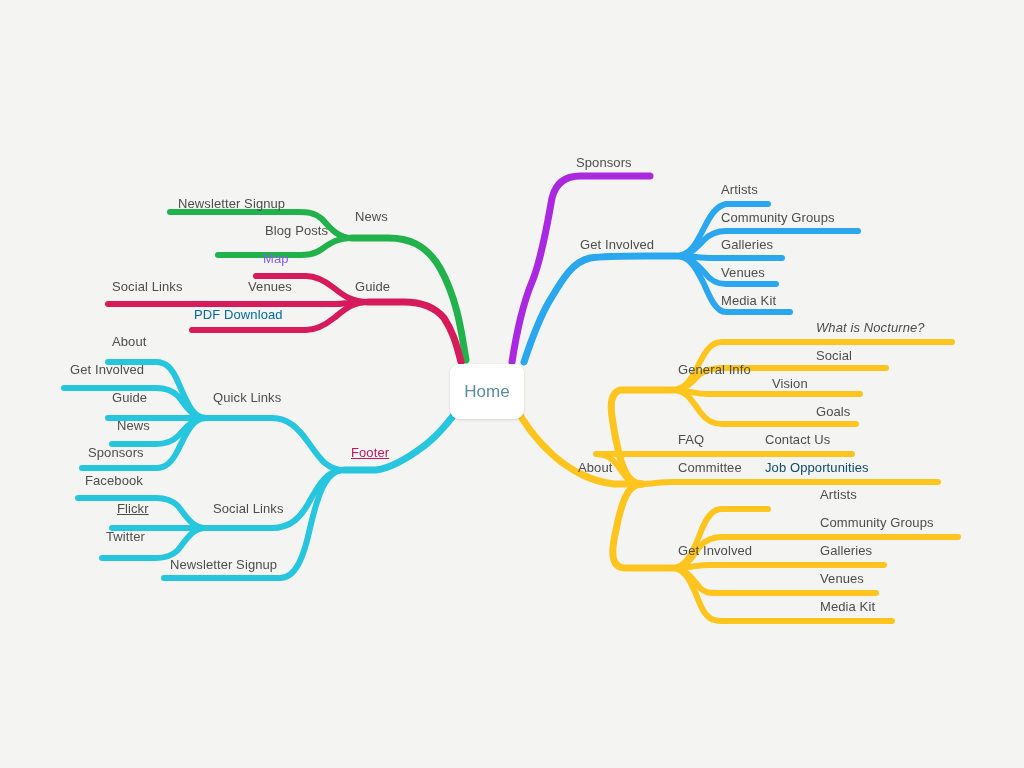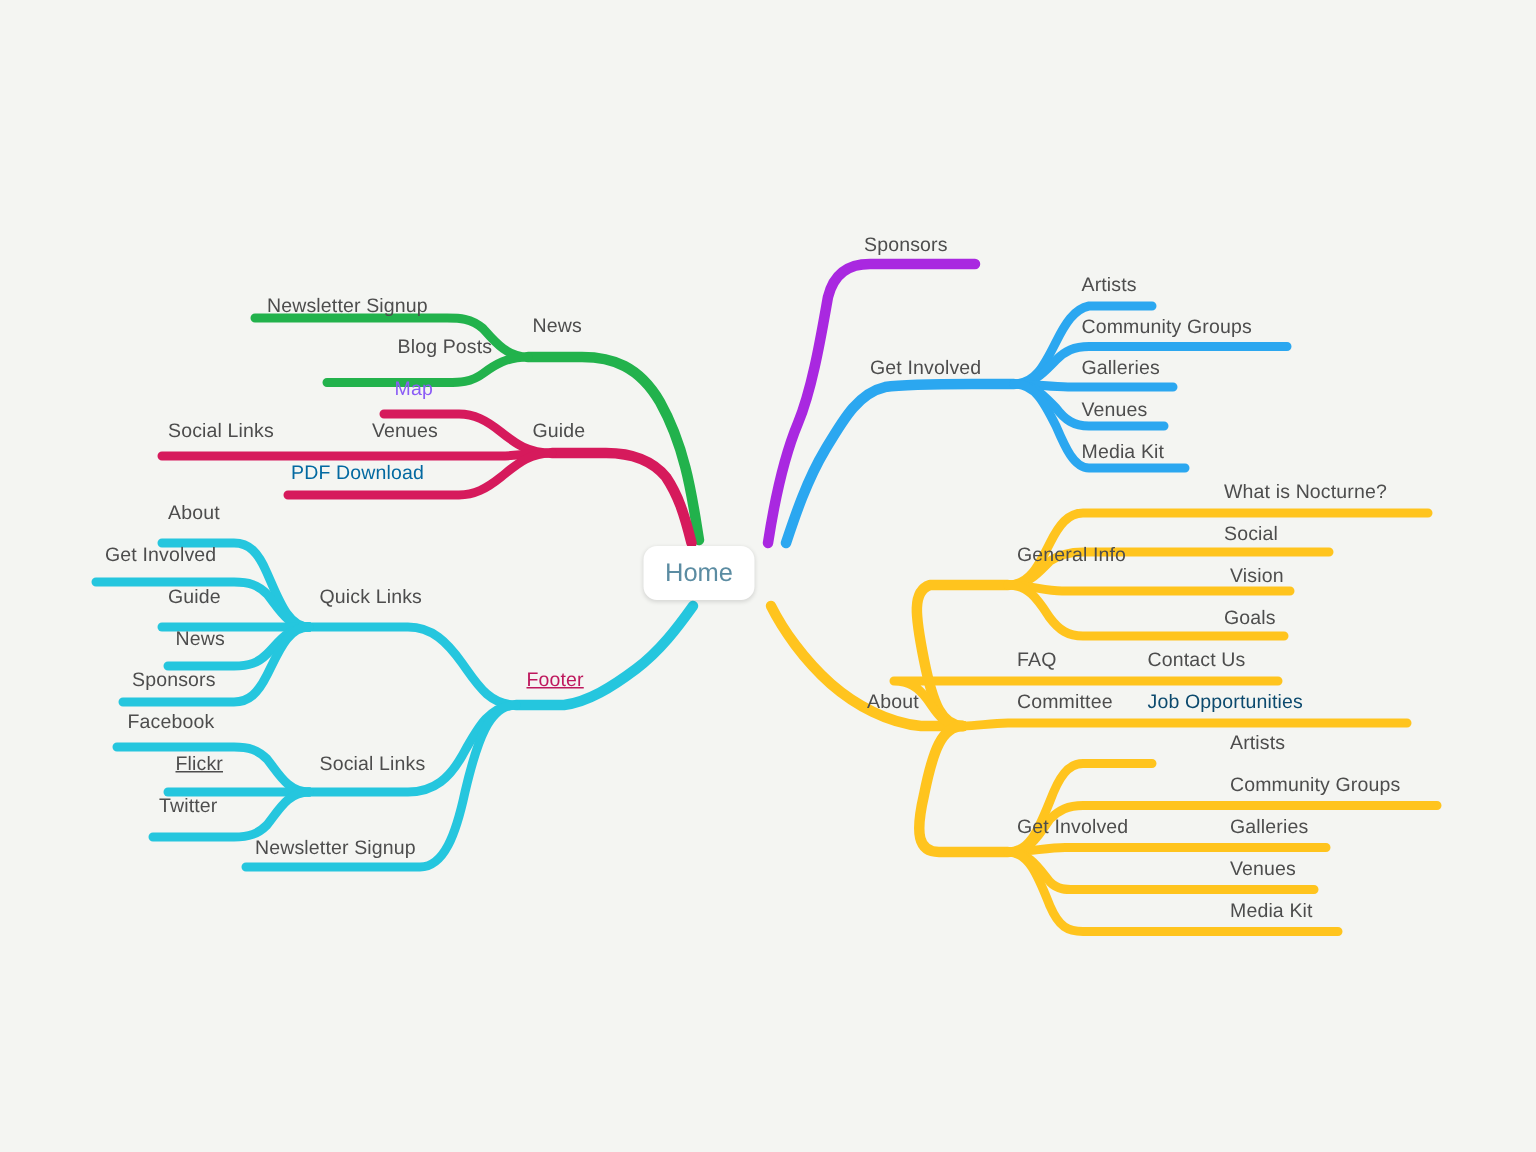--- a/index.html
+++ b/index.html
@@ -120,31 +120,31 @@
       <div class="node-label anchor-start" style="left: 112px; top: 404px; color: rgb(77, 77, 77);">Guide</div>
       <div class="node-label anchor-start" style="left: 117px; top: 432px; color: rgb(77, 77, 77);">News</div>
       <div class="node-label anchor-start" style="left: 88px; top: 459px; color: rgb(77, 77, 77);">Sponsors</div>
       <div class="node-label anchor-start" style="left: 213px; top: 515px; color: rgb(77, 77, 77);">Social Links</div>
       <div class="node-label anchor-start" style="left: 85px; top: 487px; color: rgb(77, 77, 77);">Facebook</div>
       <div class="node-label anchor-start" style="left: 117px; top: 515px; color: rgb(77, 77, 77); text-decoration: underline;">Flickr</div>
       <div class="node-label anchor-start" style="left: 106px; top: 543px; color: rgb(77, 77, 77);">Twitter</div>
       <div class="node-label anchor-start" style="left: 170px; top: 571px; color: rgb(77, 77, 77);">Newsletter Signup</div>
       <div class="node-label anchor-start" style="left: 578px; top: 474px; color: rgb(77, 77, 77);">About</div>
       <div class="node-label anchor-start" style="left: 678px; top: 376px; color: rgb(77, 77, 77);">General Info</div>
-      <div class="node-label anchor-start" style="left: 816px; top: 334px; color: rgb(77, 77, 77);">What is Nocturne?</div>
+      <div class="node-label anchor-start" style="left: 816px; top: 334px; color: rgb(77, 77, 77); font-style: italic;">What is Nocturne?</div>
       <div class="node-label anchor-start" style="left: 816px; top: 362px; color: rgb(77, 77, 77);">Social</div>
-      <div class="node-label anchor-start" style="left: 820px; top: 390px; color: rgb(77, 77, 77);">Vision</div>
+      <div class="node-label anchor-start" style="left: 772px; top: 390px; color: rgb(77, 77, 77);">Vision</div>
       <div class="node-label anchor-start" style="left: 816px; top: 418px; color: rgb(77, 77, 77);">Goals</div>
       <div class="node-label anchor-start" style="left: 678px; top: 446px; color: rgb(77, 77, 77);">FAQ</div>
       <div class="node-label anchor-start" style="left: 765px; top: 446px; color: rgb(77, 77, 77);">Contact Us</div>
       <div class="node-label anchor-start" style="left: 678px; top: 474px; color: rgb(77, 77, 77);">Committee</div>
       <div class="node-label anchor-start" style="left: 765px; top: 474px; color: #0c4a6e;">Job Opportunities</div>
       <div class="node-label anchor-start" style="left: 678px; top: 557px; color: rgb(77, 77, 77);">Get Involved</div>
       <div class="node-label anchor-start" style="left: 820px; top: 501px; color: rgb(77, 77, 77);">Artists</div>
       <div class="node-label anchor-start" style="left: 820px; top: 529px; color: rgb(77, 77, 77);">Community Groups</div>
       <div class="node-label anchor-start" style="left: 820px; top: 557px; color: rgb(77, 77, 77);">Galleries</div>
       <div class="node-label anchor-start" style="left: 820px; top: 585px; color: rgb(77, 77, 77);">Venues</div>
       <div class="node-label anchor-start" style="left: 820px; top: 613px; color: rgb(77, 77, 77);">Media Kit</div>
     </div>
-  <div class="central-node" id="central-node" style="left: 429px; top: 364px; width: 74px; height: 36px; background: rgb(255, 255, 255); color: rgb(91, 140, 162);">
+  <div class="central-node" id="central-node" style="left: 450px; top: 364px; width: 74px; height: 55px; background: rgb(255, 255, 255); color: rgb(91, 140, 162);">
     <span>Home</span>
   </div>
 </div>
 
 </body></html>

